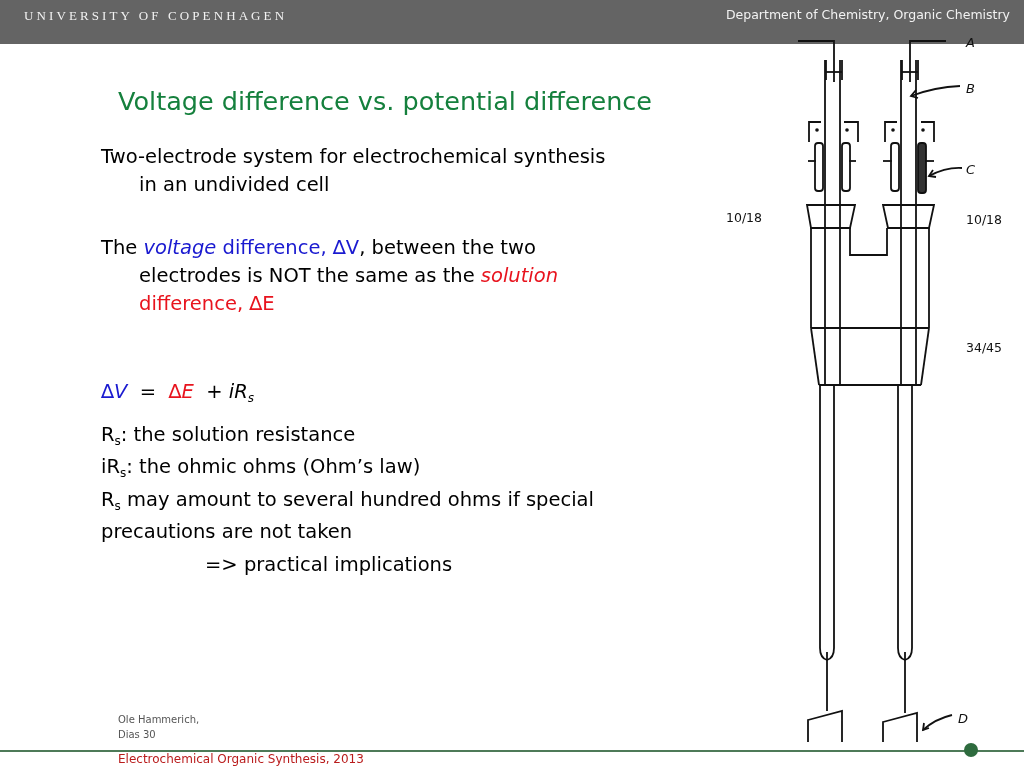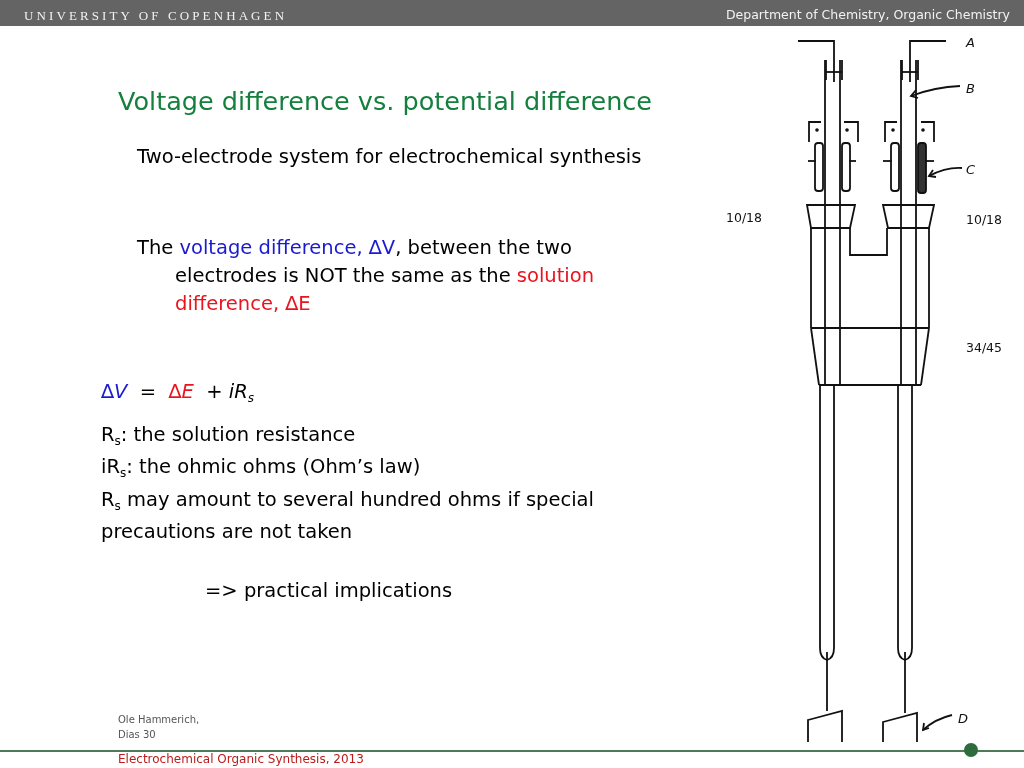--- a/index.html
+++ b/index.html
@@ -3,42 +3,42 @@
 <meta charset="utf-8">
 <style>
   html, body { margin: 0; padding: 0; }
   body {
     width: 1024px; height: 768px; position: relative; overflow: hidden;
     background: #ffffff;
     font-family: "DejaVu Sans", sans-serif;
     color: #000;
   }
   .topbar {
-    position: absolute; left: 0; top: 0; width: 1024px; height: 26px;
+    position: absolute; left: 0; top: 0; width: 1024px; height: 44px;
     background: #646464;
   }
   .uni {
     position: absolute; left: 24px; top: 8px;
     font-family: "Liberation Serif", serif; font-size: 13px;
     letter-spacing: 3.1px; color: #f2f2f2;
   }
   .dept {
     position: absolute; right: 14px; top: 7px;
     font-family: "DejaVu Sans", sans-serif; font-size: 12.5px; color: #f2f2f2;
   }
   .title {
     position: absolute; left: 118px; top: 86px;
     font-size: 25.5px; color: #15803d; white-space: nowrap;
   }
   .body { position: absolute; left: 101px; top: 0; width: 610px; font-size: 19.5px; line-height: 28px; }
-  .para { position: absolute; left: 0; white-space: nowrap; margin-left: 36px; }
+  .para { position: absolute; left: 0; white-space: nowrap; }
   .para .cont { padding-left: 38px; display: block; }
   .blue { color: #1a1ad0; }
   .red { color: #e8141e; }
-  .it { }
+  .it { font-style: italic; }
   .line { position: absolute; left: 0; white-space: nowrap; }
   sub { font-size: 12px; vertical-align: -4px; line-height: 0; }
   .footer-author {
     position: absolute; left: 118px; top: 712px; font-size: 10px; line-height: 15px; color: #555;
   }
   .footer-line {
     position: absolute; left: 0; top: 750px; width: 1024px; height: 1.5px; background: #4d7a58;
   }
   .footer-dot {
     position: absolute; left: 964px; top: 743px; width: 14px; height: 14px; border-radius: 50%; background: #2e6b3e;
@@ -55,20 +55,21 @@
 <div class="topbar">
   <span class="uni">UNIVERSITY OF COPENHAGEN</span>
   <span class="dept">Department of Chemistry, Organic Chemistry</span>
 </div>
 
 <div class="title">Voltage difference vs. potential difference</div>
 
 <div class="body">
   <div class="para" style="top:143px;">
     <span>Two-electrode system for electrochemical synthesis</span>
+    <span class="cont">in an undivided cell</span>
   </div>
 
   <div class="para" style="top:234px;">
     <span>The </span><span class="blue it">voltage</span><span class="blue"> difference, ∆V</span><span>, between the two</span>
     <span class="cont"><span>electrodes is NOT the same as the </span><span class="red it">solution</span></span>
     <span class="cont red">difference, ∆E</span>
   </div>
 
   <div class="line" style="top:378px;font-style:italic;">
     <span class="blue">∆V</span><span style="white-space:pre">  =  </span><span class="red">∆E</span><span style="white-space:pre">  + iR</span><sub>s</sub>
@@ -79,21 +80,21 @@
   </div>
   <div class="line" style="top:453px;">
     <span>iR</span><sub>s</sub><span>: the ohmic ohms (Ohm’s law)</span>
   </div>
   <div class="line" style="top:486px;">
     <span>R</span><sub>s</sub><span> may amount to several hundred ohms if special</span>
   </div>
   <div class="line" style="top:518px;">
     <span>precautions are not taken</span>
   </div>
-  <div class="line" style="top:551px; left:104px;margin-top:26px;">
+  <div class="line" style="top:551px; left:104px;">
     <span>=&gt; practical implications</span>
   </div>
 </div>
 
 <svg class="diagram" viewBox="0 0 304 712" width="304" height="712">
   <g stroke="#111" stroke-width="1.8" fill="none">
 
     <polyline points="78,11 114,11 114,52"></polyline>
     <line x1="106" y1="30" x2="106" y2="50"></line>
     <line x1="122" y1="30" x2="122" y2="50"></line>

